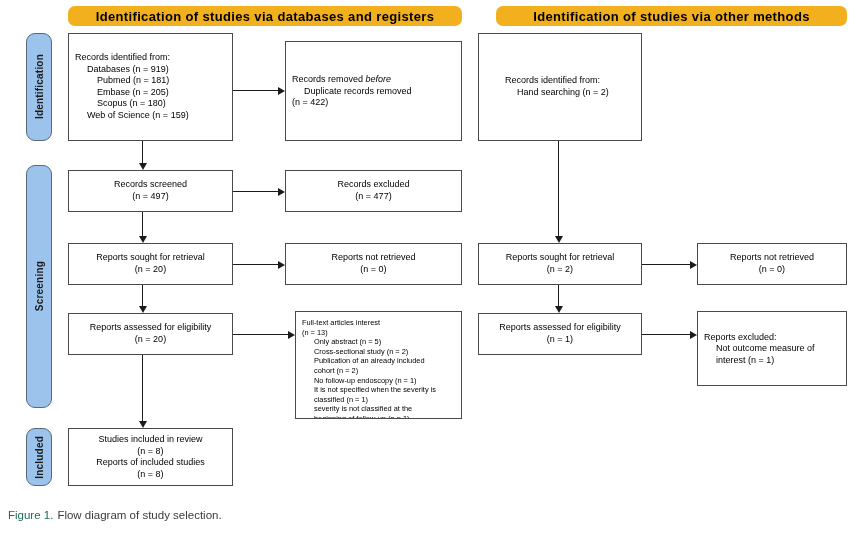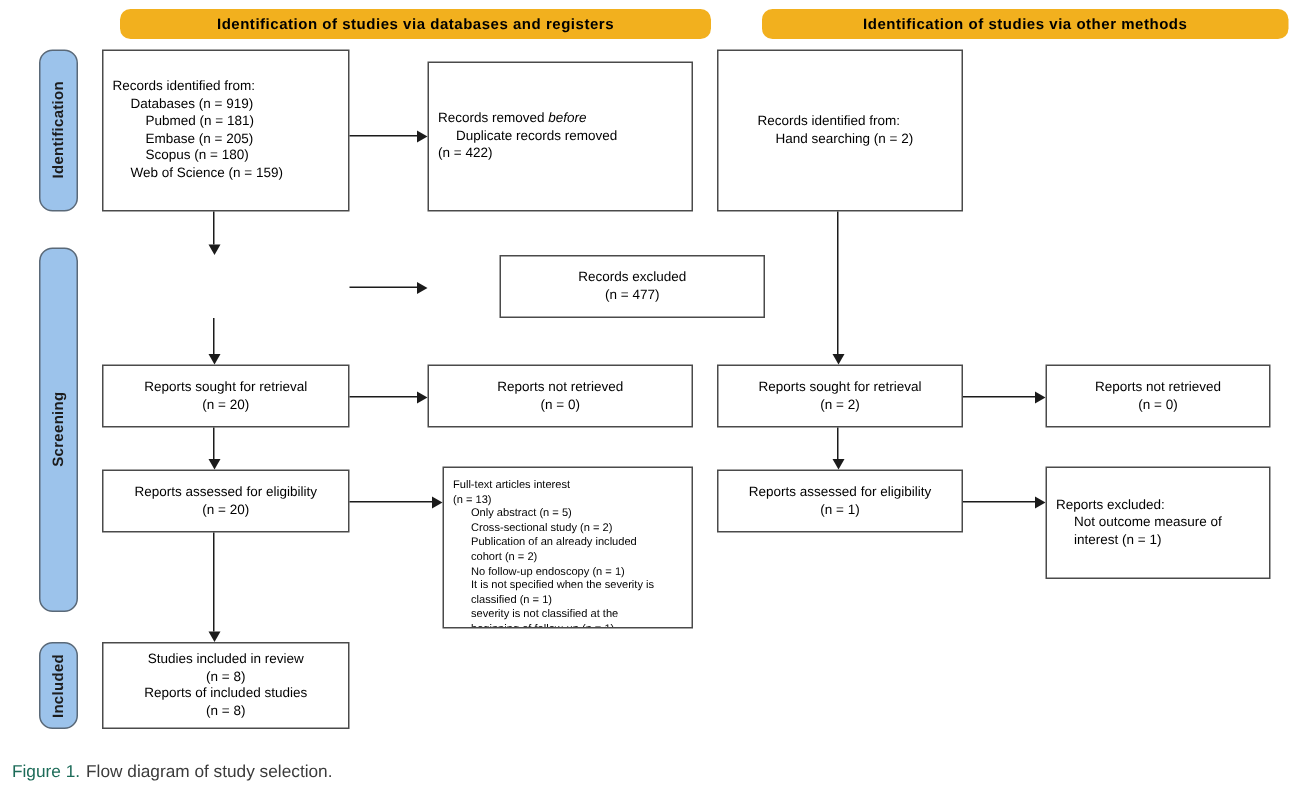--- a/index.html
+++ b/index.html
@@ -21,29 +21,28 @@
     width: 867px;
     height: 500px;
   }
 
   
   .banner {
     position: absolute;
     background: #F2B01E;
     border-radius: 7px;
     color: #000000;
-    font-size: 10px;
+    font-size: 13px;
     font-weight: bold;
     letter-spacing: 0.35px;
     display: flex;
     align-items: center;
     justify-content: center;
     text-align: center;
     box-sizing: border-box;
-    margin-left: 12px;
   }
   #banner-left  { left: 68px;  top: 6px; width: 394px; height: 20px; }
   #banner-right { left: 496px; top: 6px; width: 351px; height: 20px; }
 
   
   .stage {
     position: absolute;
     background: #9CC3EB;
     border: 1.3px solid #5A6978;
     border-radius: 9px;
@@ -90,21 +89,21 @@
   .box.txt-center .inner { text-align: center; }
   .box.txt-left   .inner { text-align: left; }
   .indent1 { padding-left: 12px; display: block; }
   .indent2 { padding-left: 22px; display: block; }
   .ital { font-style: italic; }
 
   
   #box-records-identified { left: 68px;  top: 33px;  width: 165px; height: 108px; }
   #box-records-removed    { left: 285px; top: 41px;  width: 177px; height: 100px; padding-left: 48px; }
   #box-records-screened   { left: 68px;  top: 170px; width: 165px; height: 42px;  }
-  #box-records-excluded   { left: 285px; top: 170px; width: 177px; height: 42px; margin-left: 48px;  }
+  #box-records-excluded   { left: 285px; top: 170px; width: 177px; height: 42px;  }
   #box-reports-sought     { left: 68px;  top: 243px; width: 165px; height: 42px;  }
   #box-reports-not-retr   { left: 285px; top: 243px; width: 177px; height: 42px;  }
   #box-reports-assessed   { left: 68px;  top: 313px; width: 165px; height: 42px;  }
   #box-fulltext-excluded  { left: 295px; top: 311px; width: 167px; height: 108px; }
   #box-studies-included   { left: 68px;  top: 428px; width: 165px; height: 58px;  }
 
   
   #box-records-hand       { left: 478px; top: 33px;  width: 164px; height: 108px; }
   #box-reports-sought-2   { left: 478px; top: 243px; width: 164px; height: 42px;  }
   #box-reports-not-retr-2 { left: 697px; top: 243px; width: 150px; height: 42px;  }
@@ -182,20 +181,26 @@
   </div>
 
   <div class="box center-v txt-left" id="box-records-removed">
     <div class="inner">
       <span><span>Records removed </span><span class="ital">before</span></span>
       <span class="indent1">Duplicate records removed</span>
       <span style="display:block">(n = 422)</span>
     </div>
   </div>
 
+  <div class="box center-v txt-center" id="box-records-screened">
+    <div class="inner">
+      <span style="display:block">Records screened</span>
+      <span style="display:block">(n = 497)</span>
+    </div>
+  </div>
 
   <div class="box center-v txt-center" id="box-records-excluded">
     <div class="inner">
       <span style="display:block">Records excluded</span>
       <span style="display:block">(n = 477)</span>
     </div>
   </div>
 
   <div class="box center-v txt-center" id="box-reports-sought">
     <div class="inner">

